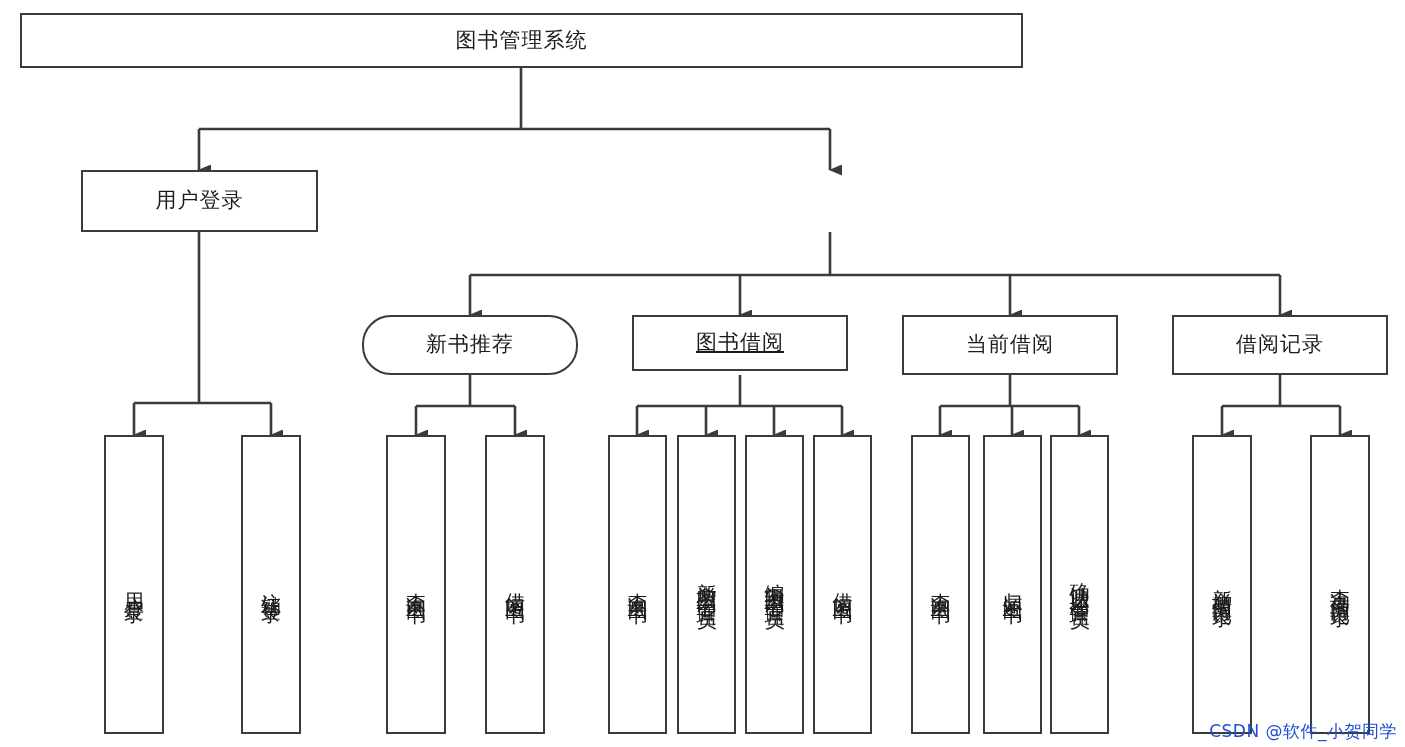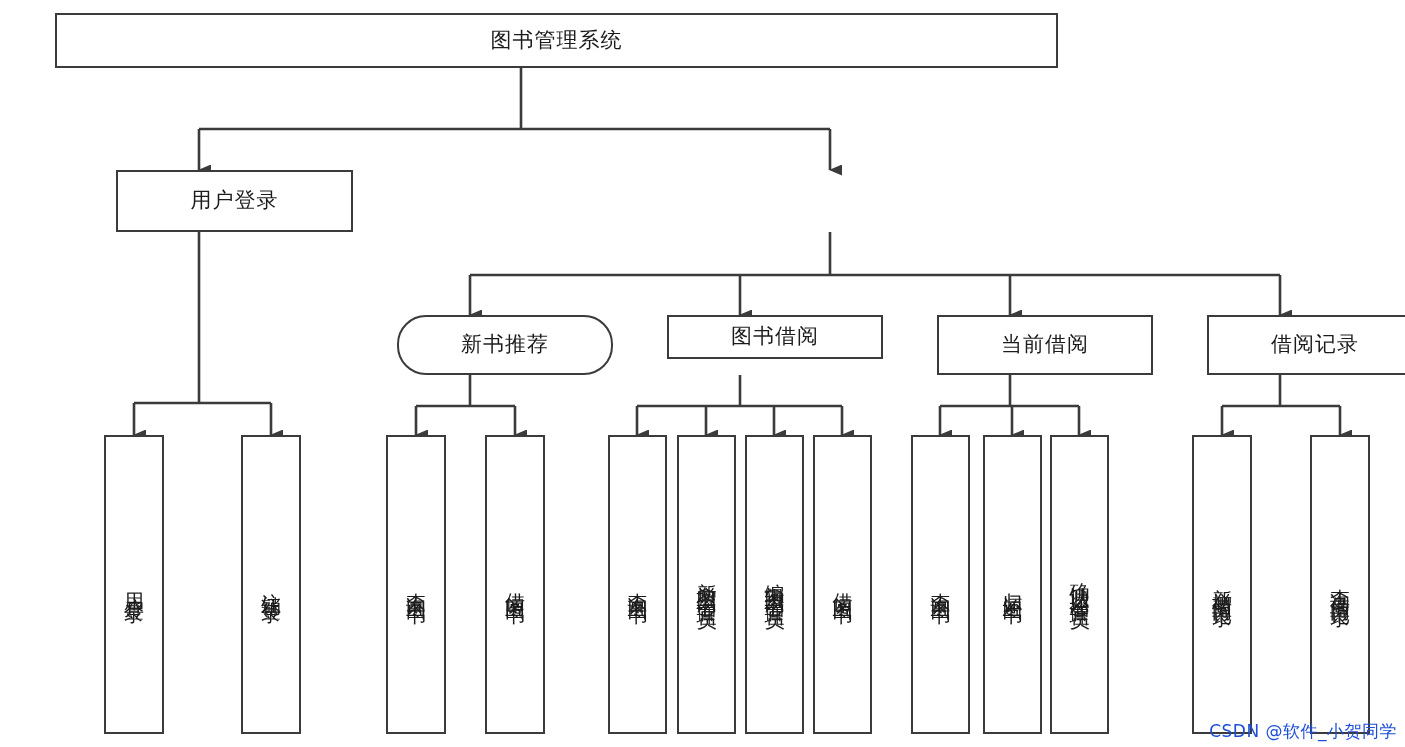--- a/index.html
+++ b/index.html
@@ -28,21 +28,20 @@
     align-items: center;
     justify-content: center;
     color: #1b1b1b;
     z-index: 3;
   }
   .node.h {
     font-size: 21px;
     letter-spacing: 1px;
     line-height: 1.2;
     white-space: nowrap;
-    margin-left: 35px;
   }
   .node.v {
     font-size: 20px;
     writing-mode: vertical-rl;
     text-orientation: upright;
     letter-spacing: 4px;
     line-height: 1.25;
     padding: 4px 0;
     text-align: center;
     align-items: center;
@@ -134,21 +133,21 @@
     <span>图书管理系统</span>
   </div>
 
   <div class="node h" style="left:81px;top:170px;width:237px;height:62px;">
     <span>用户登录</span>
   </div>
 
   <div class="node h" style="left:362px;top:315px;width:216px;height:60px;border-radius:29px;">
     <span>新书推荐</span>
   </div>
-  <div class="node h" style="left:632px;top:315px;width:216px;height:44px;">
+  <div class="node h" style="left:632px;top:315px;width:216px;height:56px;text-decoration:underline;">
     <span>图书借阅</span>
   </div>
   <div class="node h" style="left:902px;top:315px;width:216px;height:60px;">
     <span>当前借阅</span>
   </div>
   <div class="node h" style="left:1172px;top:315px;width:216px;height:60px;">
     <span>借阅记录</span>
   </div>
 
   <div class="node v" style="left:104px;top:435px;width:60px;height:299px;">

